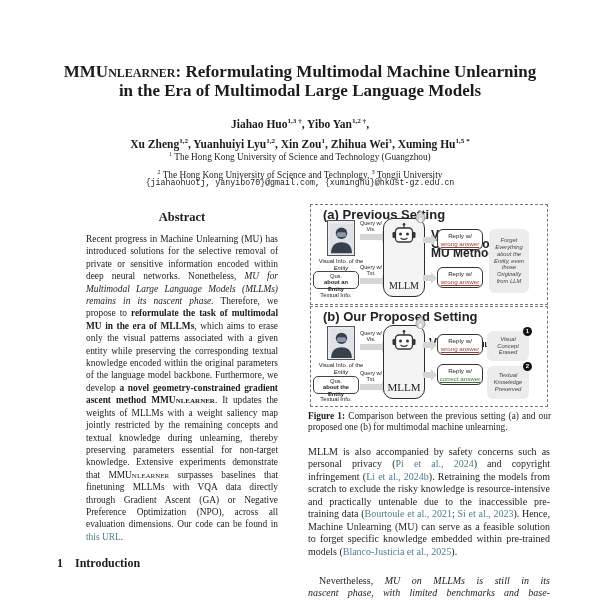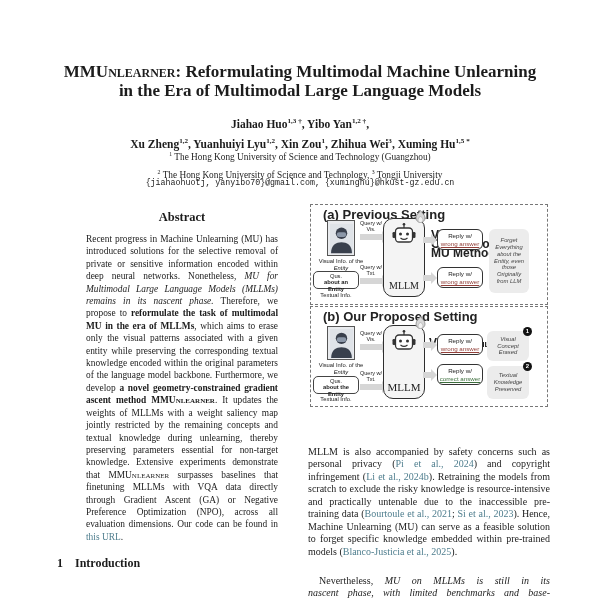--- a/index.html
+++ b/index.html
@@ -226,20 +226,21 @@
         <span class="badge">1</span>
         <span>Visual Concept Erased</span>
       </div>
       <div class="note" style="left:176px;top:59px;width:42px;height:33px;">
         <span class="badge">2</span>
         <span>Textual Knowledge Preserved</span>
       </div>
     </div>
   </div>
 
+  <div class="caption"><span class="b">Figure 1:</span><span> Comparison between the previous setting (a) and our proposed one (b) for multimodal machine unlearning.</span></div>
 
   <div class="para" id="para1"><span>MLLM is also accompanied by safety concerns such as personal privacy (</span><span class="cite">Pi et al., 2024</span><span>) and copyright infringement (</span><span class="cite">Li et al., 2024b</span><span>). Retraining the models from scratch to exclude the risky knowledge is resource-intensive and practically untenable due to the inaccessible pre-training data (</span><span class="cite">Bourtoule et al., 2021</span><span>; </span><span class="cite">Si et al., 2023</span><span>). Hence, Machine Unlearning (MU) can serve as a feasible solution to forget specific knowledge embedded within pre-trained models (</span><span class="cite">Blanco-Justicia et al., 2025</span><span>).</span></div>
   <div class="para" id="para2">
     <div class="fline ind"><span>Nevertheless, </span><span class="i">MU on MLLMs is still in its</span></div>
     <div class="fline"><span class="i">nascent phase, with limited benchmarks and base-</span></div>
   </div>
 
 </div>
 
 </body></html>

